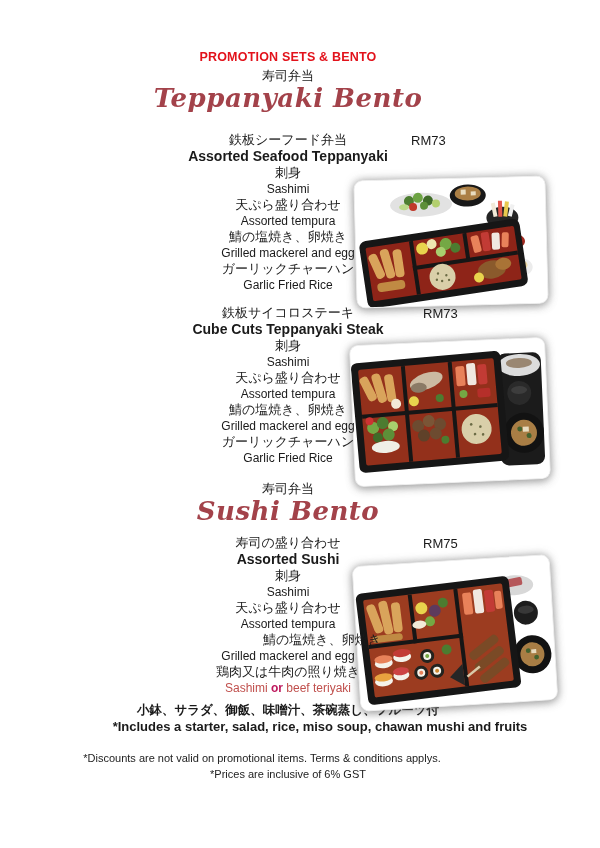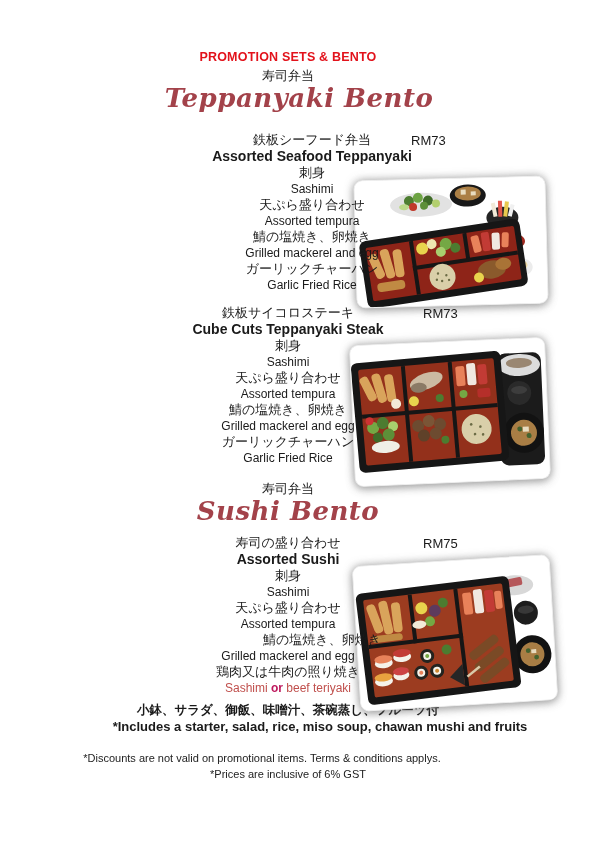--- a/index.html
+++ b/index.html
@@ -9,26 +9,26 @@
     font-family:"Liberation Sans","DejaVu Sans",sans-serif;color:#1a1a1a;
     overflow:hidden;margin:0 auto;
   }
   .block{position:absolute;left:0;width:576px;text-align:center;}
   .promo{top:50px;font-size:12.5px;font-weight:bold;color:var(--promo-red,#e2121b);letter-spacing:.2px;}
   .jp-sub{top:67px;font-size:13px;}
   .script-title{
     font-family:"DejaVu Serif","Liberation Serif",serif;font-style:italic;font-weight:bold;
     font-size:26px;color:var(--script-red,#a3424a);letter-spacing:.5px;
   }
-  .script1{top:83px;padding-left:11px;}
+  .script1{top:83px;}
   .sushi-jp{top:480px;font-size:13px;}
   .script2{top:496px;}
 
   .item{position:absolute;left:0;width:576px;text-align:center;z-index:2;}
-  .item1{top:132px;padding-left:24px;}
+  .item1{top:132px;}
   .item2{top:305px;}
   .item3{top:535px;}
   .line-jp{font-size:13px;line-height:16px;}
   .line-en{font-size:12px;line-height:16px;}
   .name-jp{font-size:13px;line-height:16px;}
   .name-en{font-size:14px;line-height:17px;font-weight:bold;}
   .price{position:absolute;top:1px;font-size:13px;font-weight:normal;}
   .price-1{left:411px;}
   .price-2{left:423px;}
   .price-3{left:423px;}

